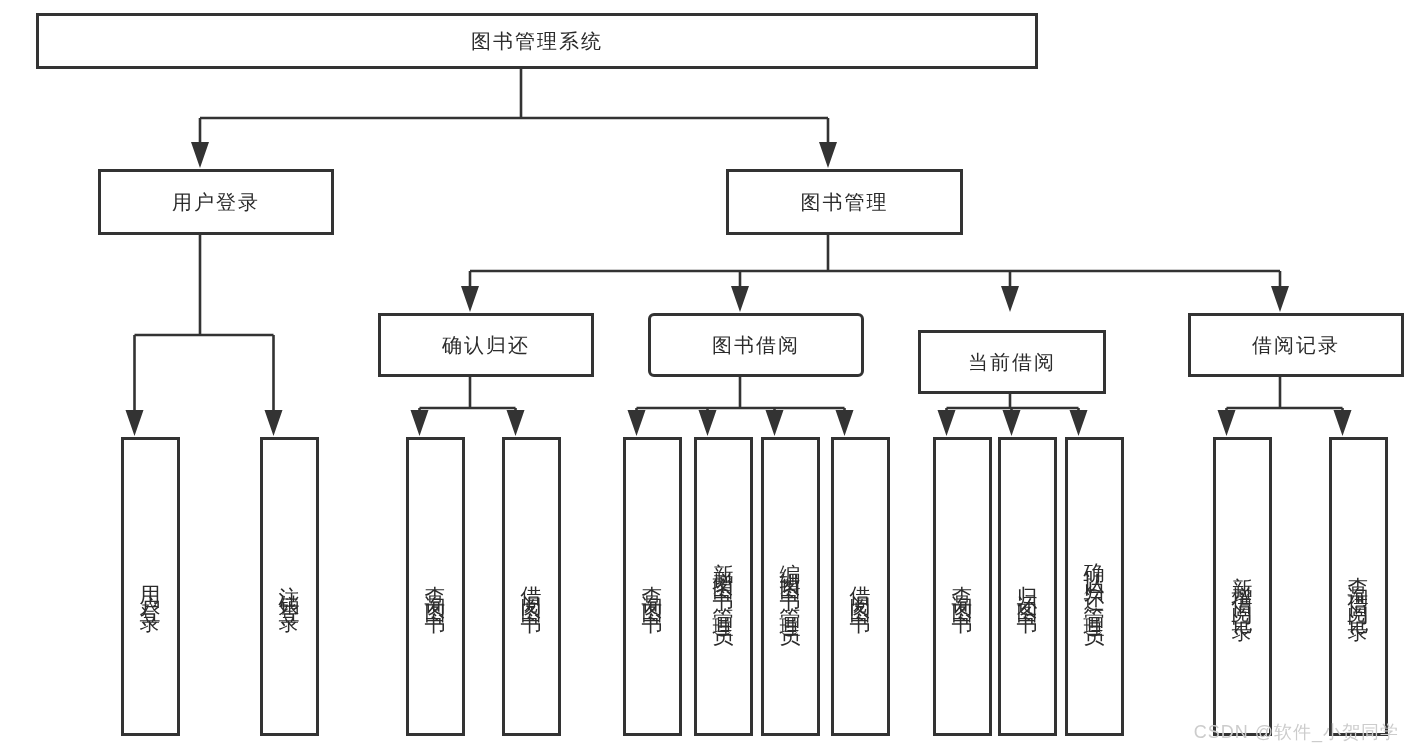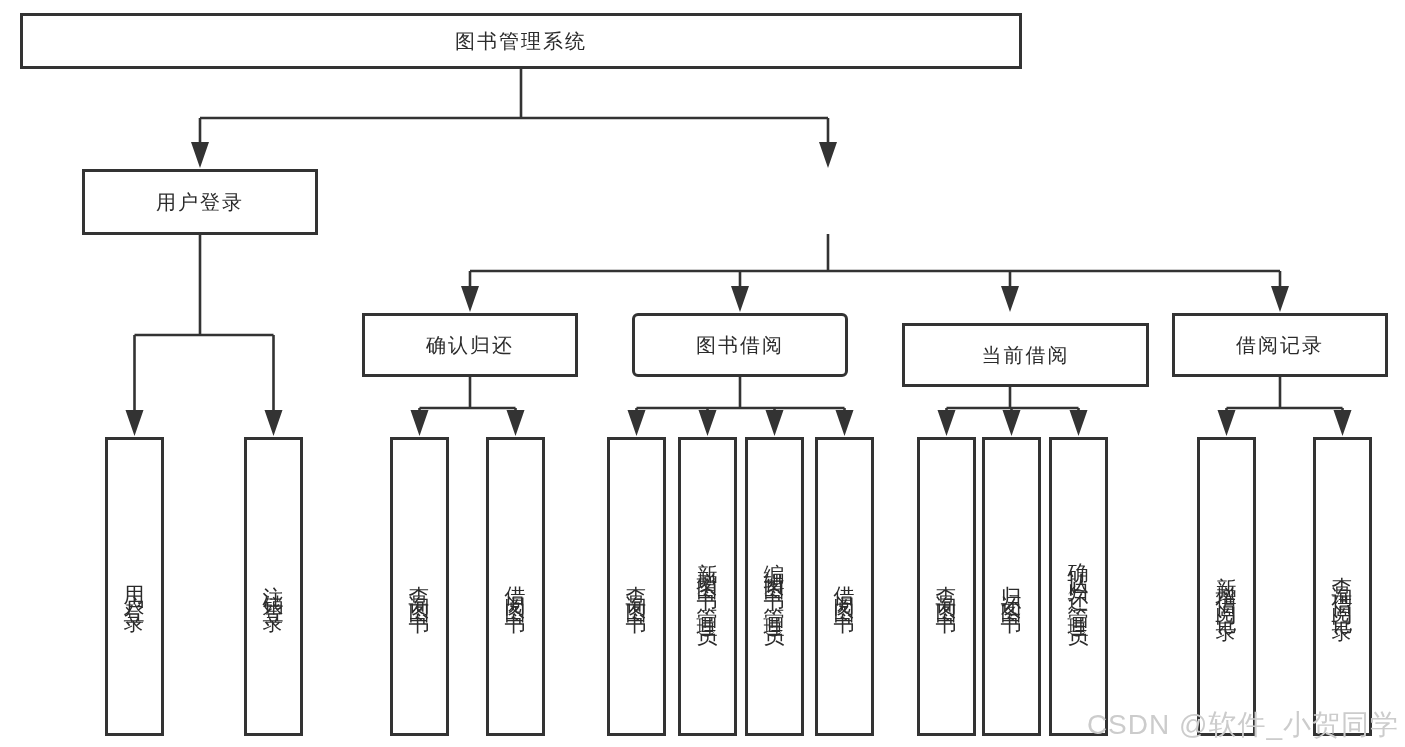--- a/index.html
+++ b/index.html
@@ -38,36 +38,37 @@
   .node {
     position: absolute;
     background: var(--color-fill);
     border: 3px solid var(--color-border);
     color: var(--color-text);
     display: flex;
     align-items: center;
     justify-content: center;
     z-index: 1;
     text-align: center;
+    margin-left: 16px;
   }
   .node.h-label { font-size: 20px; letter-spacing: 2px; }
   .node.root-box { font-size: 20px; letter-spacing: 2px; }
   .node.leaf span {
     writing-mode: vertical-rl;
     text-orientation: mixed;
     font-size: 21px;
     letter-spacing: 9px;
     line-height: 1;
     white-space: nowrap;
   }
   .watermark {
     position: absolute;
     right: 6px;
     bottom: 3px;
-    font-size: 28px;
+    font-size: 18px;
     color: var(--color-watermark);
     z-index: 2;
     letter-spacing: 1px;
     white-space: nowrap;
   }
 </style>
 </head>
 <body>
 
 <div class="canvas">
@@ -105,28 +106,31 @@
       M1333.5 410 L1351.5 410 L1342.5 436 Z"></path>
   </svg>
 
   <div class="node root-box" style="left:20px; top:13px; width:1002px; height:56px;">
     <span>图书管理系统</span>
   </div>
 
   <div class="node h-label" style="left:82px; top:169px; width:236px; height:66px;">
     <span>用户登录</span>
   </div>
+  <div class="node h-label" style="left:710px; top:169px; width:237px; height:66px;">
+    <span>图书管理</span>
+  </div>
 
   <div class="node h-label" style="left:362px; top:313px; width:216px; height:64px;">
     <span>确认归还</span>
   </div>
   <div class="node h-label" style="left:632px; top:313px; width:216px; height:64px;border-radius:6px;">
     <span>图书借阅</span>
   </div>
-  <div class="node h-label" style="left:902px; top:323px; width:247px; height:64px;font-family:Liberation Serif, serif;">
+  <div class="node h-label" style="left:902px; top:330px; width:188px; height:64px;font-family:Liberation Serif, serif;">
     <span>当前借阅</span>
   </div>
   <div class="node h-label" style="left:1172px; top:313px; width:216px; height:64px;">
     <span>借阅记录</span>
   </div>
 
   <div class="node leaf" style="left:105px; top:437px; width:59px; height:299px;">
     <span>用户登录</span>
   </div>
   <div class="node leaf" style="left:244px; top:437px; width:59px; height:299px;">

